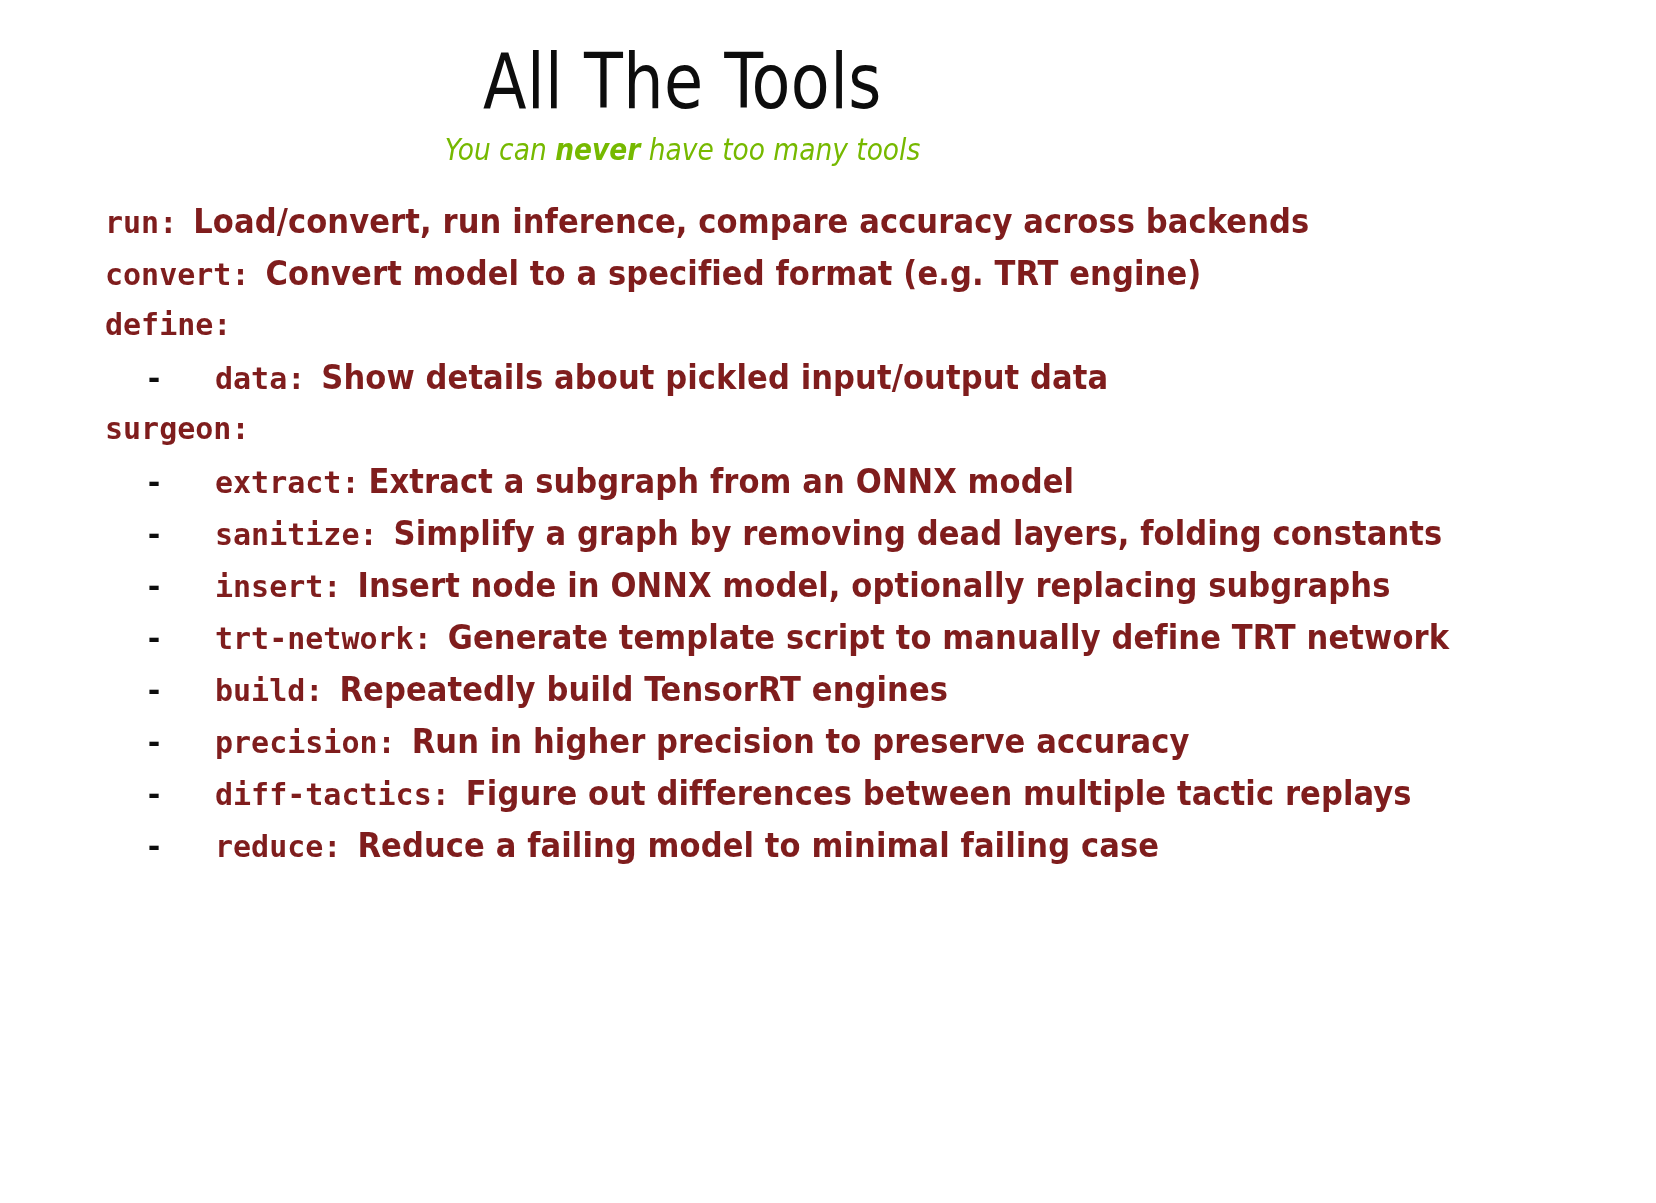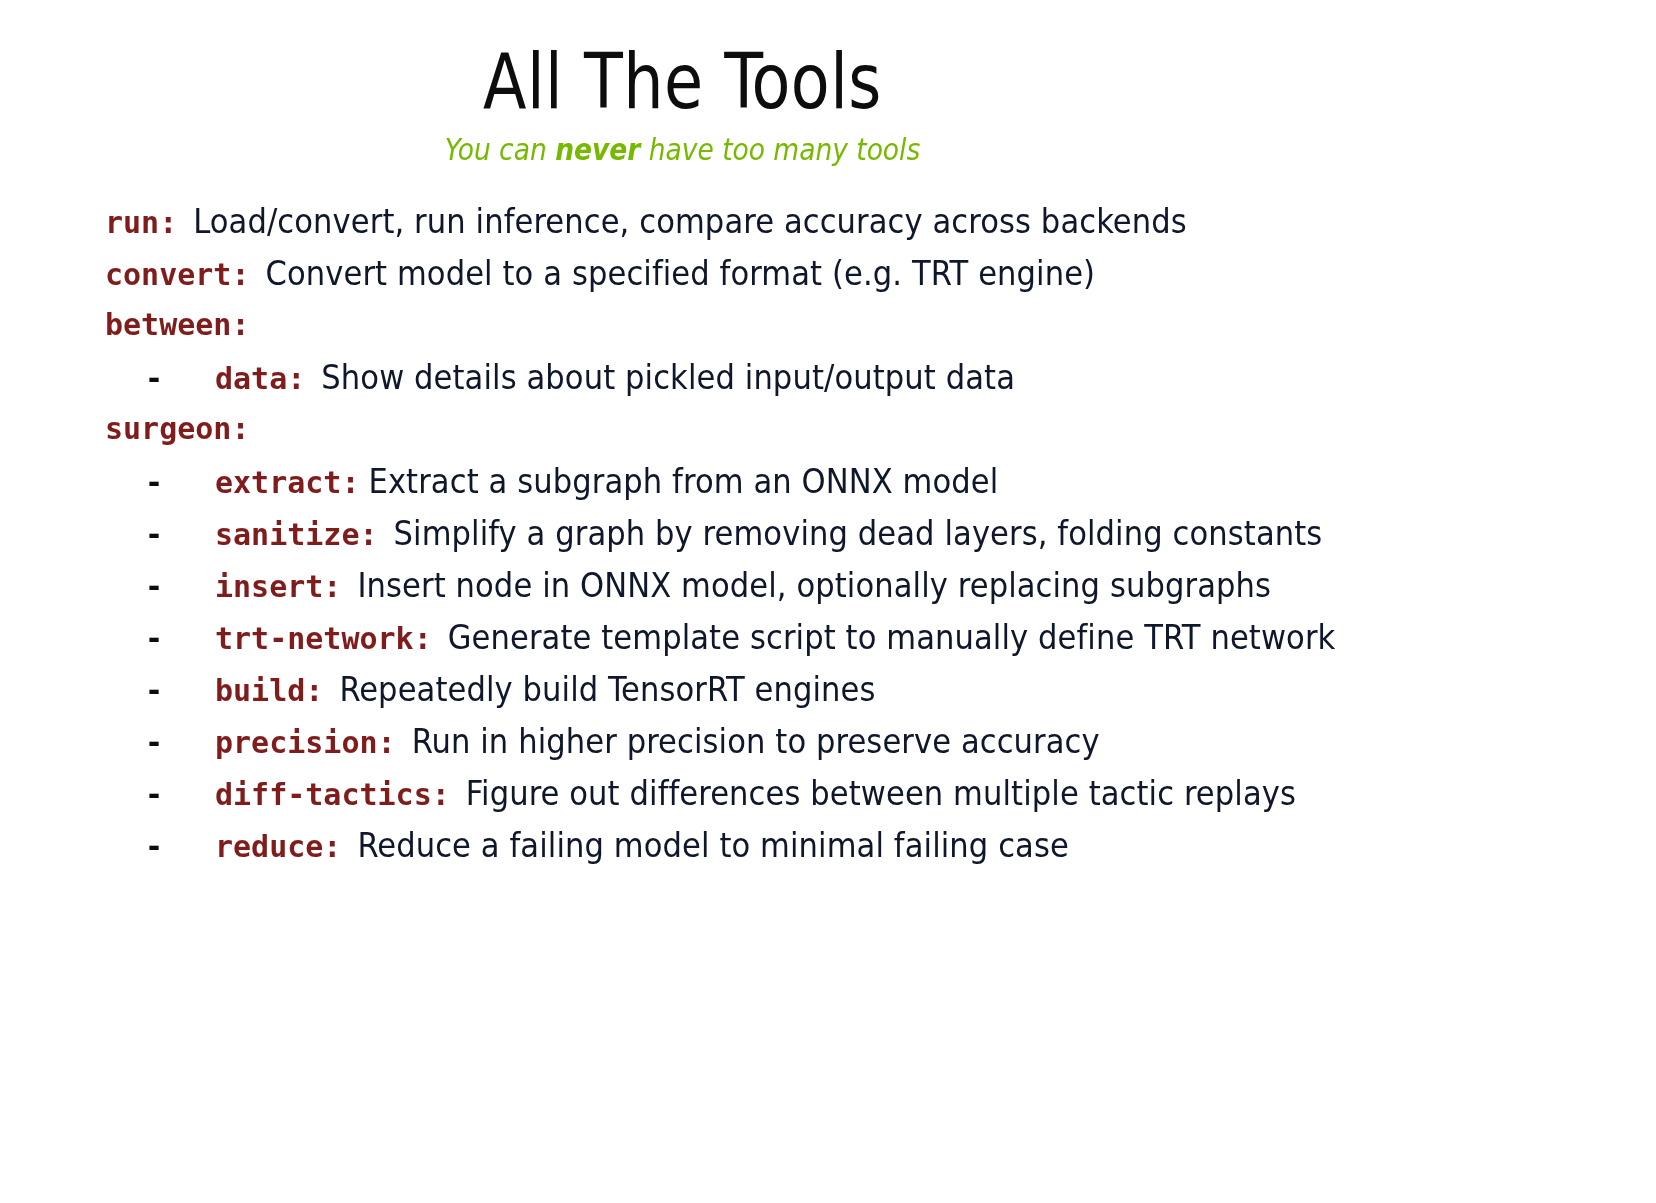--- a/index.html
+++ b/index.html
@@ -92,23 +92,23 @@
     display: inline-block;
     width: 70px;
     font-family: "DejaVu Sans Mono", "Liberation Mono", monospace;
     font-weight: 700;
     font-size: 30px;
     color: #0d0d0d;
   }
 
   .desc {
     font-family: "DejaVu Sans Condensed", "Liberation Sans Narrow", "Liberation Sans", sans-serif;
-    font-weight: 400;
+    font-weight: 700;
     font-size: 34px;
-    color: #0f172a;
+    color: #7f1d1d;
     letter-spacing: 0.1px;
   }
 
   .gap-sm { display: inline-block; width: 9px; }
   .gap-md { display: inline-block; width: 16px; }
 </style>
 </head>
 <body>
 
 <div class="slide">
@@ -116,21 +116,21 @@
   <div class="header">
     <h1 class="slide-title">All The Tools</h1>
     <p class="slide-subtitle">
       <span>You can </span><span class="em">never</span><span> have too many tools</span>
     </p>
   </div>
 
   <ul class="tool-list" id="tool-list">
       <li class="row top"><span class="cmd">run:</span><span class="gap-md"></span><span class="desc">Load/convert, run inference, compare accuracy across backends</span></li>
       <li class="row top"><span class="cmd">convert:</span><span class="gap-md"></span><span class="desc">Convert model to a specified format (e.g. TRT engine)</span></li>
-      <li class="row top"><span class="cmd">between:</span></li>
+      <li class="row top"><span class="cmd">define:</span></li>
       <li class="row sub"><span class="dash">-</span><span class="cmd">data:</span><span class="gap-md"></span><span class="desc">Show details about pickled input/output data</span></li>
       <li class="row top"><span class="cmd">surgeon:</span></li>
       <li class="row sub"><span class="dash">-</span><span class="cmd">extract:</span><span class="gap-sm"></span><span class="desc">Extract a subgraph from an ONNX model</span></li>
       <li class="row sub"><span class="dash">-</span><span class="cmd">sanitize:</span><span class="gap-md"></span><span class="desc">Simplify a graph by removing dead layers, folding constants</span></li>
       <li class="row sub"><span class="dash">-</span><span class="cmd">insert:</span><span class="gap-md"></span><span class="desc">Insert node in ONNX model, optionally replacing subgraphs</span></li>
       <li class="row sub"><span class="dash">-</span><span class="cmd">trt-network:</span><span class="gap-md"></span><span class="desc">Generate template script to manually define TRT network</span></li>
       <li class="row sub"><span class="dash">-</span><span class="cmd">build:</span><span class="gap-md"></span><span class="desc">Repeatedly build TensorRT engines</span></li>
       <li class="row sub"><span class="dash">-</span><span class="cmd">precision:</span><span class="gap-md"></span><span class="desc">Run in higher precision to preserve accuracy</span></li>
       <li class="row sub"><span class="dash">-</span><span class="cmd">diff-tactics:</span><span class="gap-md"></span><span class="desc">Figure out differences between multiple tactic replays</span></li>
       <li class="row sub"><span class="dash">-</span><span class="cmd">reduce:</span><span class="gap-md"></span><span class="desc">Reduce a failing model to minimal failing case</span></li>

